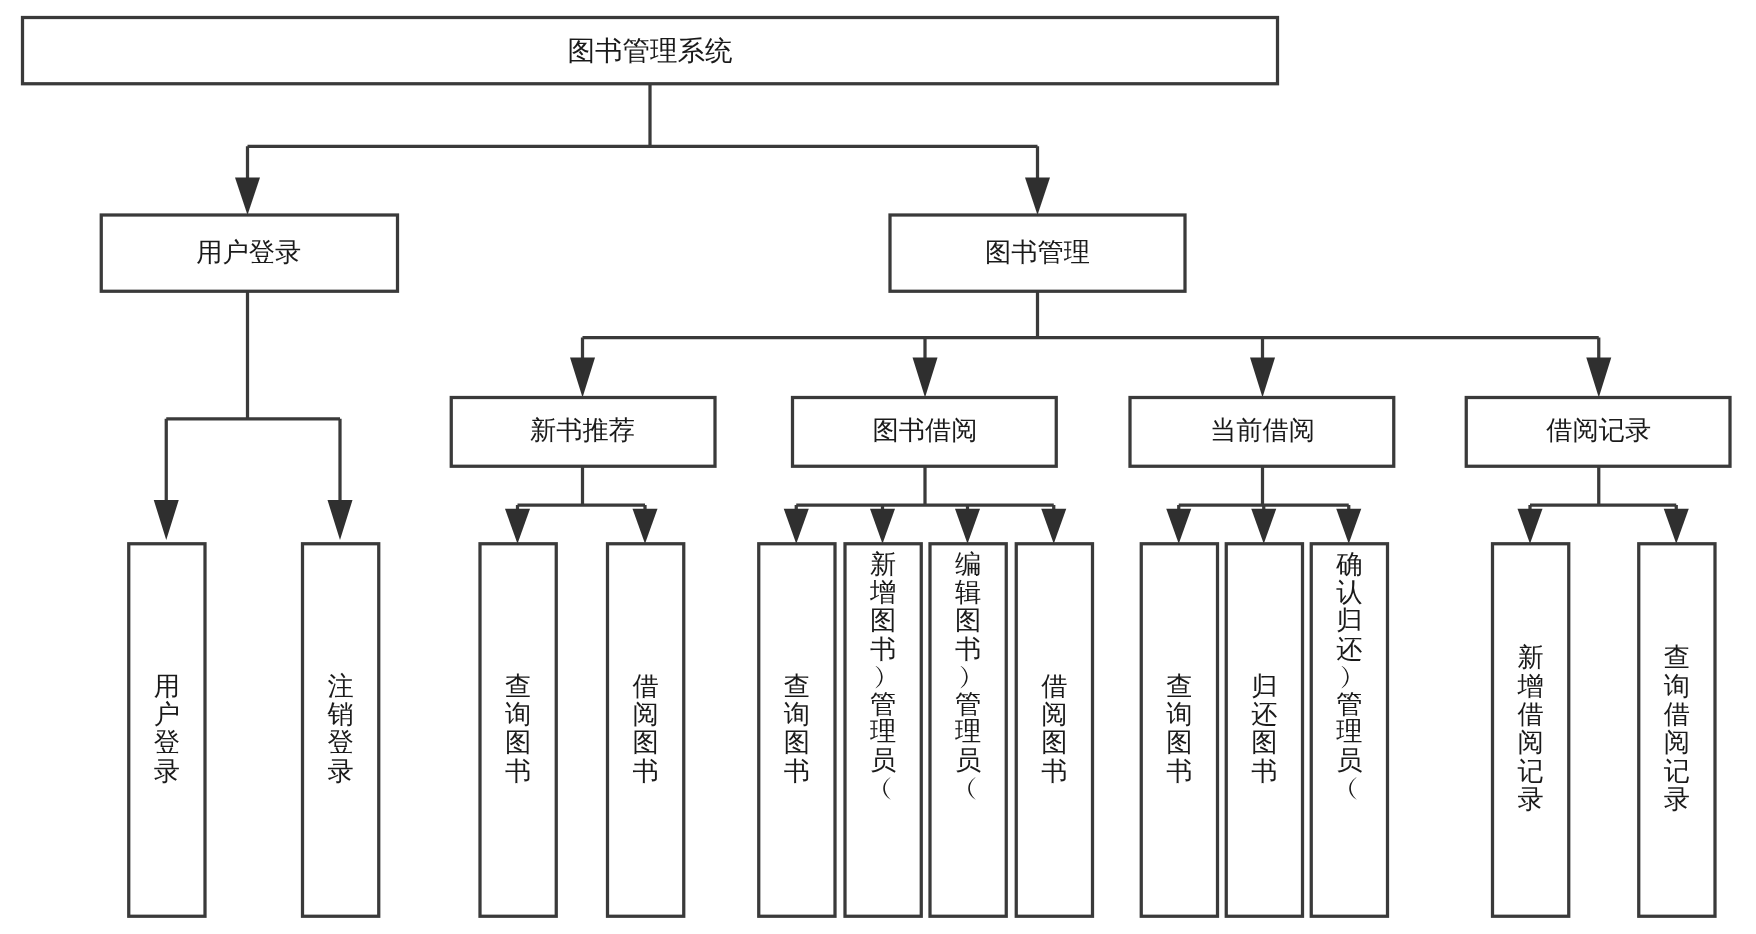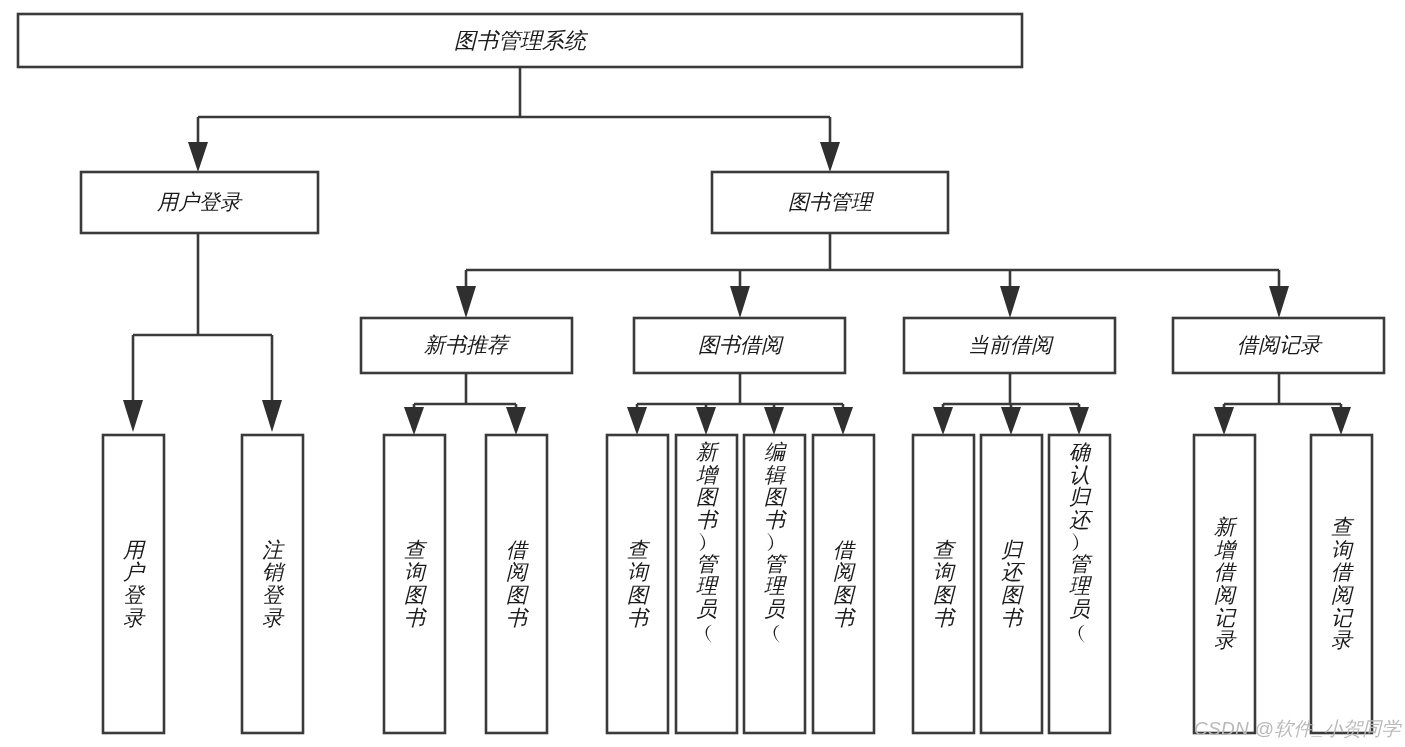--- a/index.html
+++ b/index.html
@@ -11,21 +11,20 @@
     width: 1405px;
     height: 747px;
     font-family: "Liberation Sans", sans-serif;
     overflow: hidden;
   }
   #diagram-root {
     position: relative;
     width: 1405px;
     height: 747px;
     background: #ffffff;
-    font-style: italic;
   }
   svg.flow {
     position: absolute;
     left: 0;
     top: 0;
     width: 1405px;
     height: 747px;
   }
   .node-box {
     fill: #ffffff;
@@ -219,15 +218,14 @@
   <div class="vlabel" style="left:744px; top:441px; width:61px; height:292px; justify-content:flex-start;"><span>编</span><span>辑</span><span>图</span><span>书</span><span class="paren">︵</span><span>管</span><span>理</span><span>员</span><span class="paren">︶</span></div>
   <div class="vlabel" style="left:813px; top:435px; width:61px; height:298px; justify-content:center;"><span>借</span><span>阅</span><span>图</span><span>书</span></div>
 
   <div class="vlabel" style="left:913px; top:435px; width:61px; height:298px; justify-content:center;"><span>查</span><span>询</span><span>图</span><span>书</span></div>
   <div class="vlabel" style="left:981px; top:435px; width:61px; height:298px; justify-content:center;"><span>归</span><span>还</span><span>图</span><span>书</span></div>
   <div class="vlabel" style="left:1049px; top:441px; width:61px; height:292px; justify-content:flex-start;"><span>确</span><span>认</span><span>归</span><span>还</span><span class="paren">︵</span><span>管</span><span>理</span><span>员</span><span class="paren">︶</span></div>
 
   <div class="vlabel" style="left:1194px; top:435px; width:61px; height:298px; justify-content:center;"><span>新</span><span>增</span><span>借</span><span>阅</span><span>记</span><span>录</span></div>
   <div class="vlabel" style="left:1311px; top:435px; width:61px; height:298px; justify-content:center;"><span>查</span><span>询</span><span>借</span><span>阅</span><span>记</span><span>录</span></div>
 
-  <div class="watermark" style="left:1194px; top:716px;">CSDN @软件_小贺同学</div>
 
 </div>
 
 </body></html>

